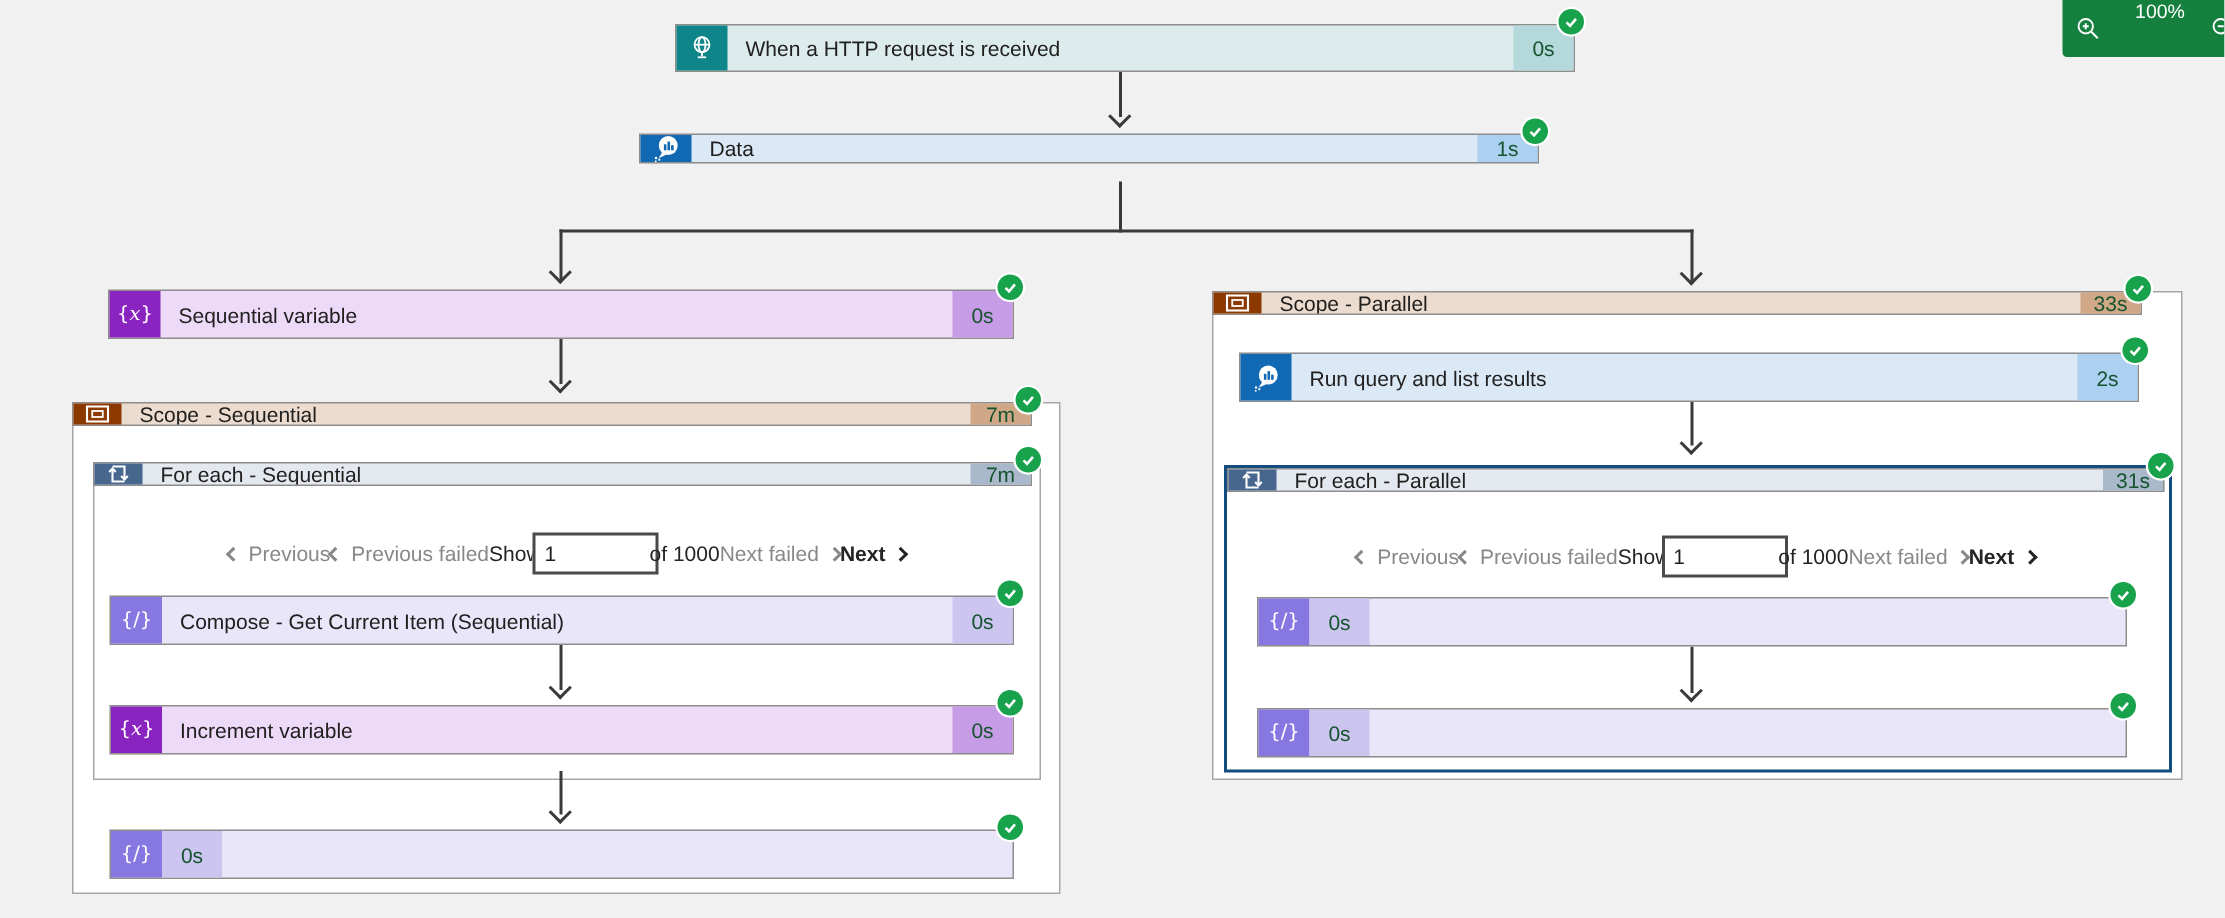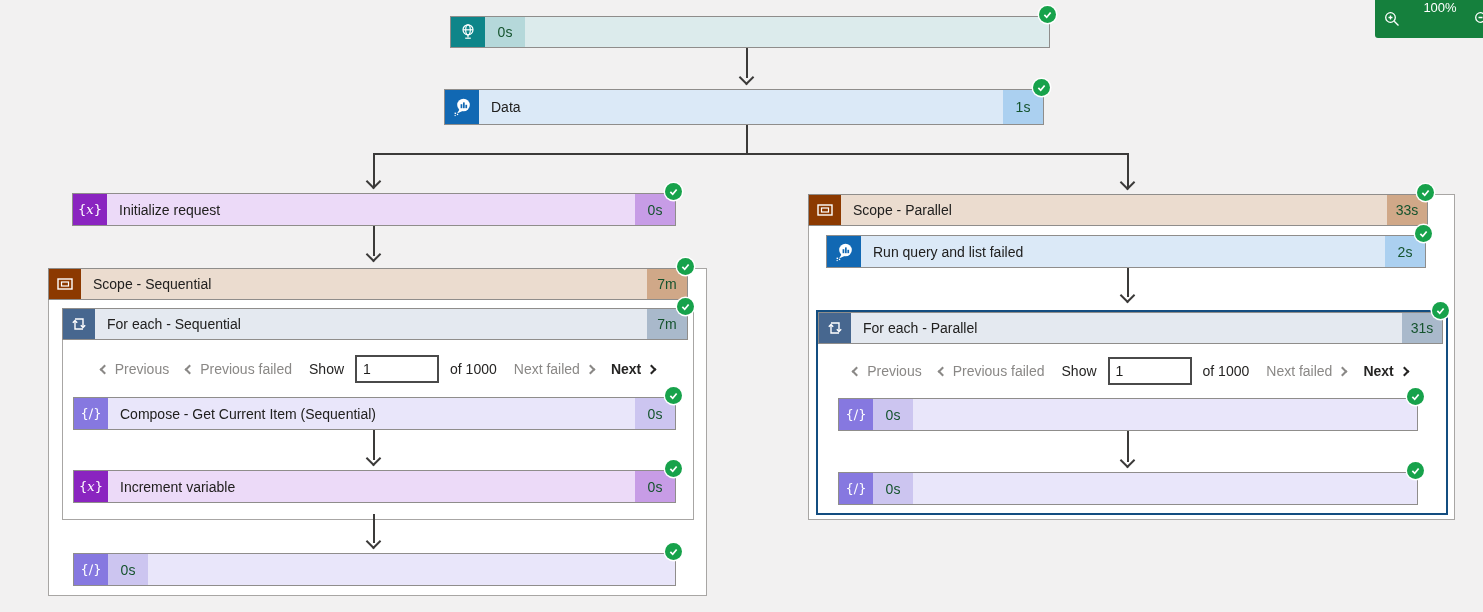--- a/index.html
+++ b/index.html
@@ -11,21 +11,21 @@
   .hline{position:absolute;height:2px;background:#3b3a39;z-index:2}
   .ahead{position:absolute;width:11px;height:11px;border:solid #3b3a39;border-width:0 2px 2px 0;
          transform:rotate(45deg);z-index:2}
 
   
   .group{position:absolute;background:#fff;border:1px solid #a8a6a4;z-index:1}
   .group.selected{border:2px solid #134d80}
 
   
   .card{position:absolute;display:flex;align-items:stretch;border:1px solid #8f8d8b;z-index:3;height:33px}
-  .hdr{height:32px}
+  .hdr{height:16px}
   .icn{width:34px;flex:none;display:flex;align-items:center;justify-content:center;color:#fff}
   .hdr .icn{width:32px}
   .ttl{flex:1;display:flex;align-items:center;padding-left:12px;font-size:14px;color:#21201f;
        white-space:nowrap;overflow:hidden}
   .chip{flex:none;min-width:40px;padding:0 4px;display:flex;align-items:center;justify-content:center;
         font-size:14px;color:#14532d}
 
   .t-trigger{background:#dcebec}.t-trigger .icn{background:#0e8589}.t-trigger .chip{background:#b5d8da}
   .t-data{background:#dbe9f7}.t-data .icn{background:#1168b3}.t-data .chip{background:#abd0f0}
   .t-var{background:#ecdaf8}.t-var .icn{background:#8a24c0}.t-var .chip{background:#c79ce6}
@@ -35,21 +35,21 @@
 
   .badge{position:absolute;top:-11px;right:-7px;width:17px;height:17px;border-radius:50%;
          background:#17a24b;box-shadow:0 0 0 1.5px #fff;display:flex;align-items:center;
          justify-content:center;z-index:4}
 
   .glyph{font-size:13px;letter-spacing:0;color:#fff;font-family:"DejaVu Sans",sans-serif}
   .glyph i{font-style:italic;font-family:"DejaVu Serif",serif}
 
   
   .pager{position:absolute;z-index:3;display:flex;align-items:center;justify-content:center;
-         gap:17px;font-size:14px;color:#252423;height:34px}
+         font-size:14px;color:#252423;height:34px}
   .pitem{display:flex;align-items:center;gap:7px;cursor:default;white-space:nowrap}
   .pitem.dis{color:#8a8886}
   .pitem.next{font-weight:700}
   .chv{display:inline-block;width:7px;height:7px;border:solid currentColor;border-width:2px 2px 0 0}
   .chv.l{transform:rotate(-135deg)}
   .chv.r{transform:rotate(45deg)}
   .iter{width:84px;height:28px;border:2px solid #4a4a4a;font-size:14px;padding:2px 6px;
         font-family:inherit;color:#1f1e1d;background:#fff;margin:0 -6px}
 
   
@@ -94,29 +94,30 @@
 <div class="card t-trigger" style="left:450px;top:16px;width:600px;height:32px">
   <div class="icn">
     <svg width="20" height="20" viewBox="0 0 20 20" fill="none" stroke="#fff" stroke-width="1.2">
       <circle cx="10" cy="7.8" r="5"></circle>
         <ellipse cx="10" cy="7.8" rx="2.3" ry="5"></ellipse>
       <line x1="5" y1="7.8" x2="15" y2="7.8"></line>
         <line x1="10" y1="12.8" x2="10" y2="15.6"></line>
       <line x1="7.2" y1="16.2" x2="12.8" y2="16.2"></line>
     </svg>
   </div>
-  <div class="chip">0s</div>
-  <div class="badge">
-    <svg width="11" height="11" viewBox="0 0 14 14" fill="none" stroke="#fff" stroke-width="2.2">
-        <polyline points="3,7.5 6,10.5 11,4.5"></polyline>
-      </svg>
-  </div>
-</div>
-
-<div class="card t-data" style="left:444px;top:89px;width:600px;height:36px">
+  <div class="ttl">When a HTTP request is received</div>
+  <div class="chip">0s</div>
+  <div class="badge">
+    <svg width="11" height="11" viewBox="0 0 14 14" fill="none" stroke="#fff" stroke-width="2.2">
+        <polyline points="3,7.5 6,10.5 11,4.5"></polyline>
+      </svg>
+  </div>
+</div>
+
+<div class="card t-data" style="left:426px;top:89px;width:600px;height:20px">
   <div class="icn">
     <svg width="22" height="22" viewBox="0 0 22 22">
       <circle cx="12.5" cy="9" r="6.3" fill="#fff"></circle>
       <polygon points="8.5,13.5 6,17.5 11.5,15" fill="#fff"></polygon>
       <rect x="9.6" y="8.2" width="1.7" height="4" fill="#1168b3"></rect>
       <rect x="12" y="6.4" width="1.7" height="5.8" fill="#1168b3"></rect>
       <rect x="14.4" y="8.8" width="1.7" height="3.4" fill="#1168b3"></rect>
       <rect x="3.6" y="16.6" width="1.5" height="1.5" fill="#fff"></rect>
       <rect x="5.9" y="17.8" width="1.3" height="1.3" fill="#fff"></rect>
       <rect x="3.6" y="19" width="1.1" height="1.1" fill="#fff"></rect>
@@ -128,21 +129,21 @@
     <svg width="11" height="11" viewBox="0 0 14 14" fill="none" stroke="#fff" stroke-width="2.2">
         <polyline points="3,7.5 6,10.5 11,4.5"></polyline>
       </svg>
   </div>
 </div>
 
 <div class="card t-var" style="left:72px;top:193px;width:604px">
   <div class="icn">
       <span class="glyph">{<i>x</i>}</span>
     </div>
-  <div class="ttl">Initialize request</div>
+  <div class="ttl">Sequential variable</div>
   <div class="chip">0s</div>
   <div class="badge">
     <svg width="11" height="11" viewBox="0 0 14 14" fill="none" stroke="#fff" stroke-width="2.2">
         <polyline points="3,7.5 6,10.5 11,4.5"></polyline>
       </svg>
   </div>
 </div>
 
 <div class="card hdr t-scope" style="left:48px;top:268px;width:640px">
   <div class="icn">
@@ -264,21 +265,21 @@
       <circle cx="12.5" cy="9" r="6.3" fill="#fff"></circle>
       <polygon points="8.5,13.5 6,17.5 11.5,15" fill="#fff"></polygon>
       <rect x="9.6" y="8.2" width="1.7" height="4" fill="#1168b3"></rect>
       <rect x="12" y="6.4" width="1.7" height="5.8" fill="#1168b3"></rect>
       <rect x="14.4" y="8.8" width="1.7" height="3.4" fill="#1168b3"></rect>
       <rect x="3.6" y="16.6" width="1.5" height="1.5" fill="#fff"></rect>
       <rect x="5.9" y="17.8" width="1.3" height="1.3" fill="#fff"></rect>
       <rect x="3.6" y="19" width="1.1" height="1.1" fill="#fff"></rect>
     </svg>
   </div>
-  <div class="ttl">Run query and list failed</div>
+  <div class="ttl">Run query and list results</div>
   <div class="chip">2s</div>
   <div class="badge">
     <svg width="11" height="11" viewBox="0 0 14 14" fill="none" stroke="#fff" stroke-width="2.2">
         <polyline points="3,7.5 6,10.5 11,4.5"></polyline>
       </svg>
   </div>
 </div>
 
 <div class="card hdr t-foreach" style="left:818px;top:312px;width:625px">
   <div class="icn">

